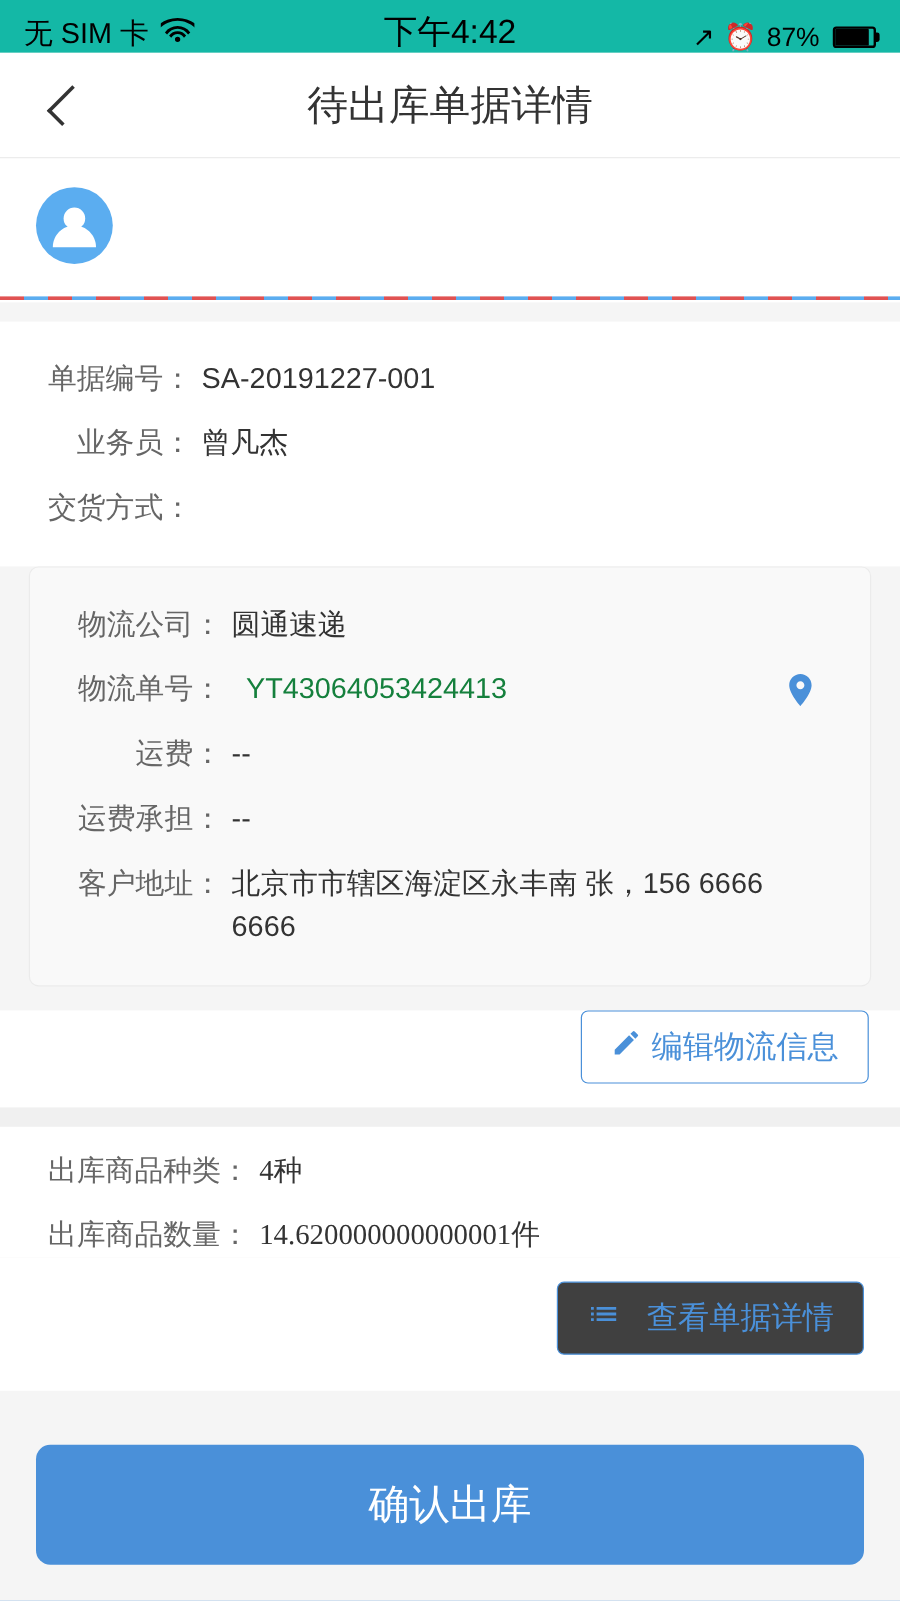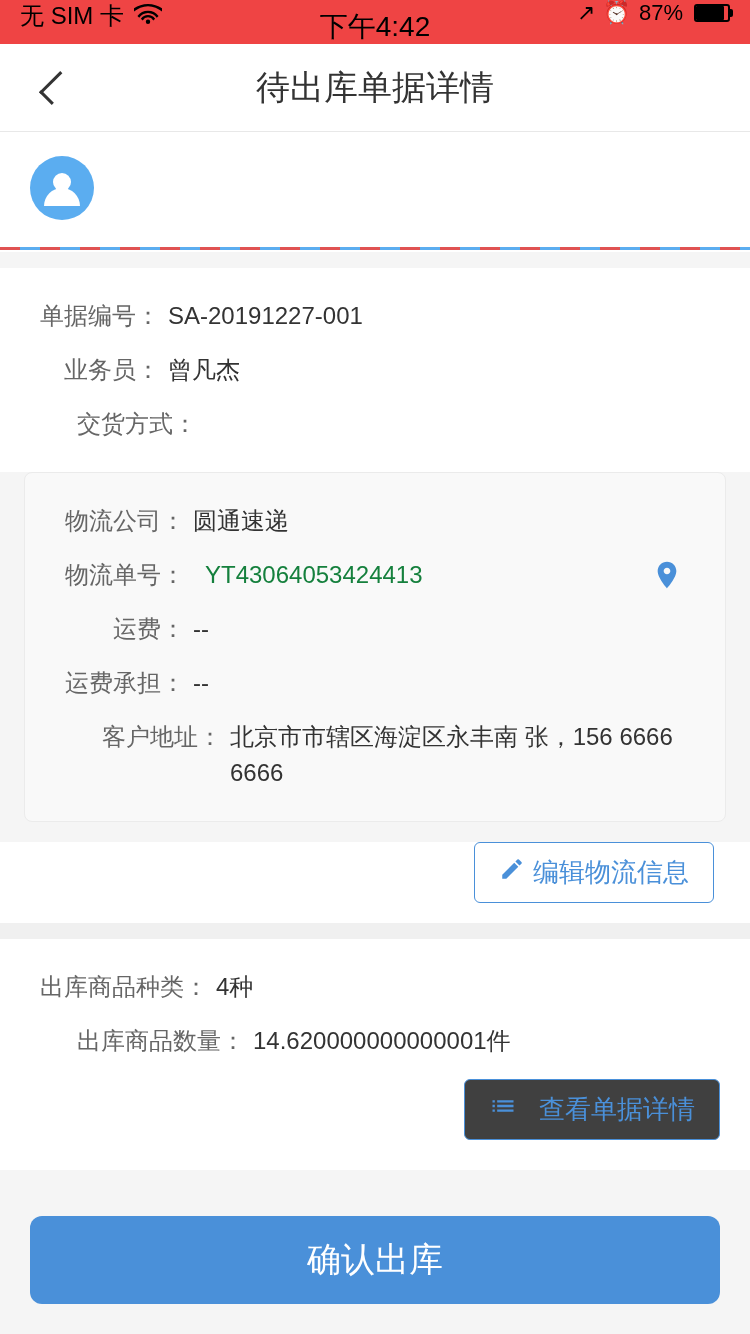--- a/index.html
+++ b/index.html
@@ -11,23 +11,23 @@
       font-family: -apple-system, "PingFang SC", "Helvetica Neue", Arial, sans-serif;
       font-size: 28px;
       color: #333;
       position: relative;
     }
 
     
     .status-bar {
       width: 750px;
       height: 44px;
-      background: #ef4444;
-      display: flex;
-      align-items: flex-start;
+      background: #14b8a6;
+      display: flex;
+      align-items: flex-end;
       justify-content: space-between;
       padding: 0 20px;
       font-size: 24px;
       color: #000;
       gap: 25px;
     }
     .status-left {
       display: flex;
       align-items: center;
       gap: 10px;
@@ -166,21 +166,21 @@
       margin-top: 16px;
       padding: 30px 40px;
     }
     .info-row {
       display: flex;
       align-items: flex-start;
       margin-bottom: 18px;
       font-size: 24px;
       line-height: 1.5;
     }
-    .info-row:last-child { margin-bottom: 0; margin-left: 37px; }
+    .info-row:last-child { margin-bottom: 0; }
     .info-label {
       color: #666;
       min-width: 120px;
       text-align: right;
       flex-shrink: 0;
       margin-right: 8px;
     }
     .info-value {
       color: #333;
       flex: 1;
@@ -212,21 +212,21 @@
       width: 32px;
       height: 32px;
       fill: #4a90d9;
     }
 
     
     .edit-btn-row {
       display: flex;
       justify-content: flex-end;
       margin-top: 20px;
-      padding: 0 36px 20px;
+      padding: 0 26px 20px;
       background: #fff;
     }
     .edit-btn {
       display: flex;
       align-items: center;
       gap: 8px;
       border: 1px solid #4a90d9;
       border-radius: 6px;
       padding: 12px 24px;
       color: #4a90d9;
@@ -242,21 +242,22 @@
 
     
     .section-separator {
       height: 16px;
       background: #f0f0f0;
     }
 
     
     .stats-section {
       background: #fff;
-      padding: 30px 40px 0;
+      padding: 19px 40px 0;
+      font-family: Liberation Serif, serif;
     }
 
     
     .view-btn-row {
       display: flex;
       justify-content: flex-end;
       padding: 20px 30px 30px;
       background: #fff;
     }
     .view-btn {
@@ -281,21 +282,21 @@
     .confirm-btn-wrapper {
       position: fixed;
       bottom: 0;
       left: 0;
       width: 750px;
       padding: 20px 30px 30px;
       background: #f5f5f5;
     }
     .confirm-btn {
       width: 100%;
-      height: 88px;
+      height: 100px;
       background: #4a90d9;
       border: none;
       border-radius: 12px;
       color: #fff;
       font-size: 34px;
       font-weight: 500;
       cursor: pointer;
       display: flex;
       align-items: center;
       justify-content: center;

